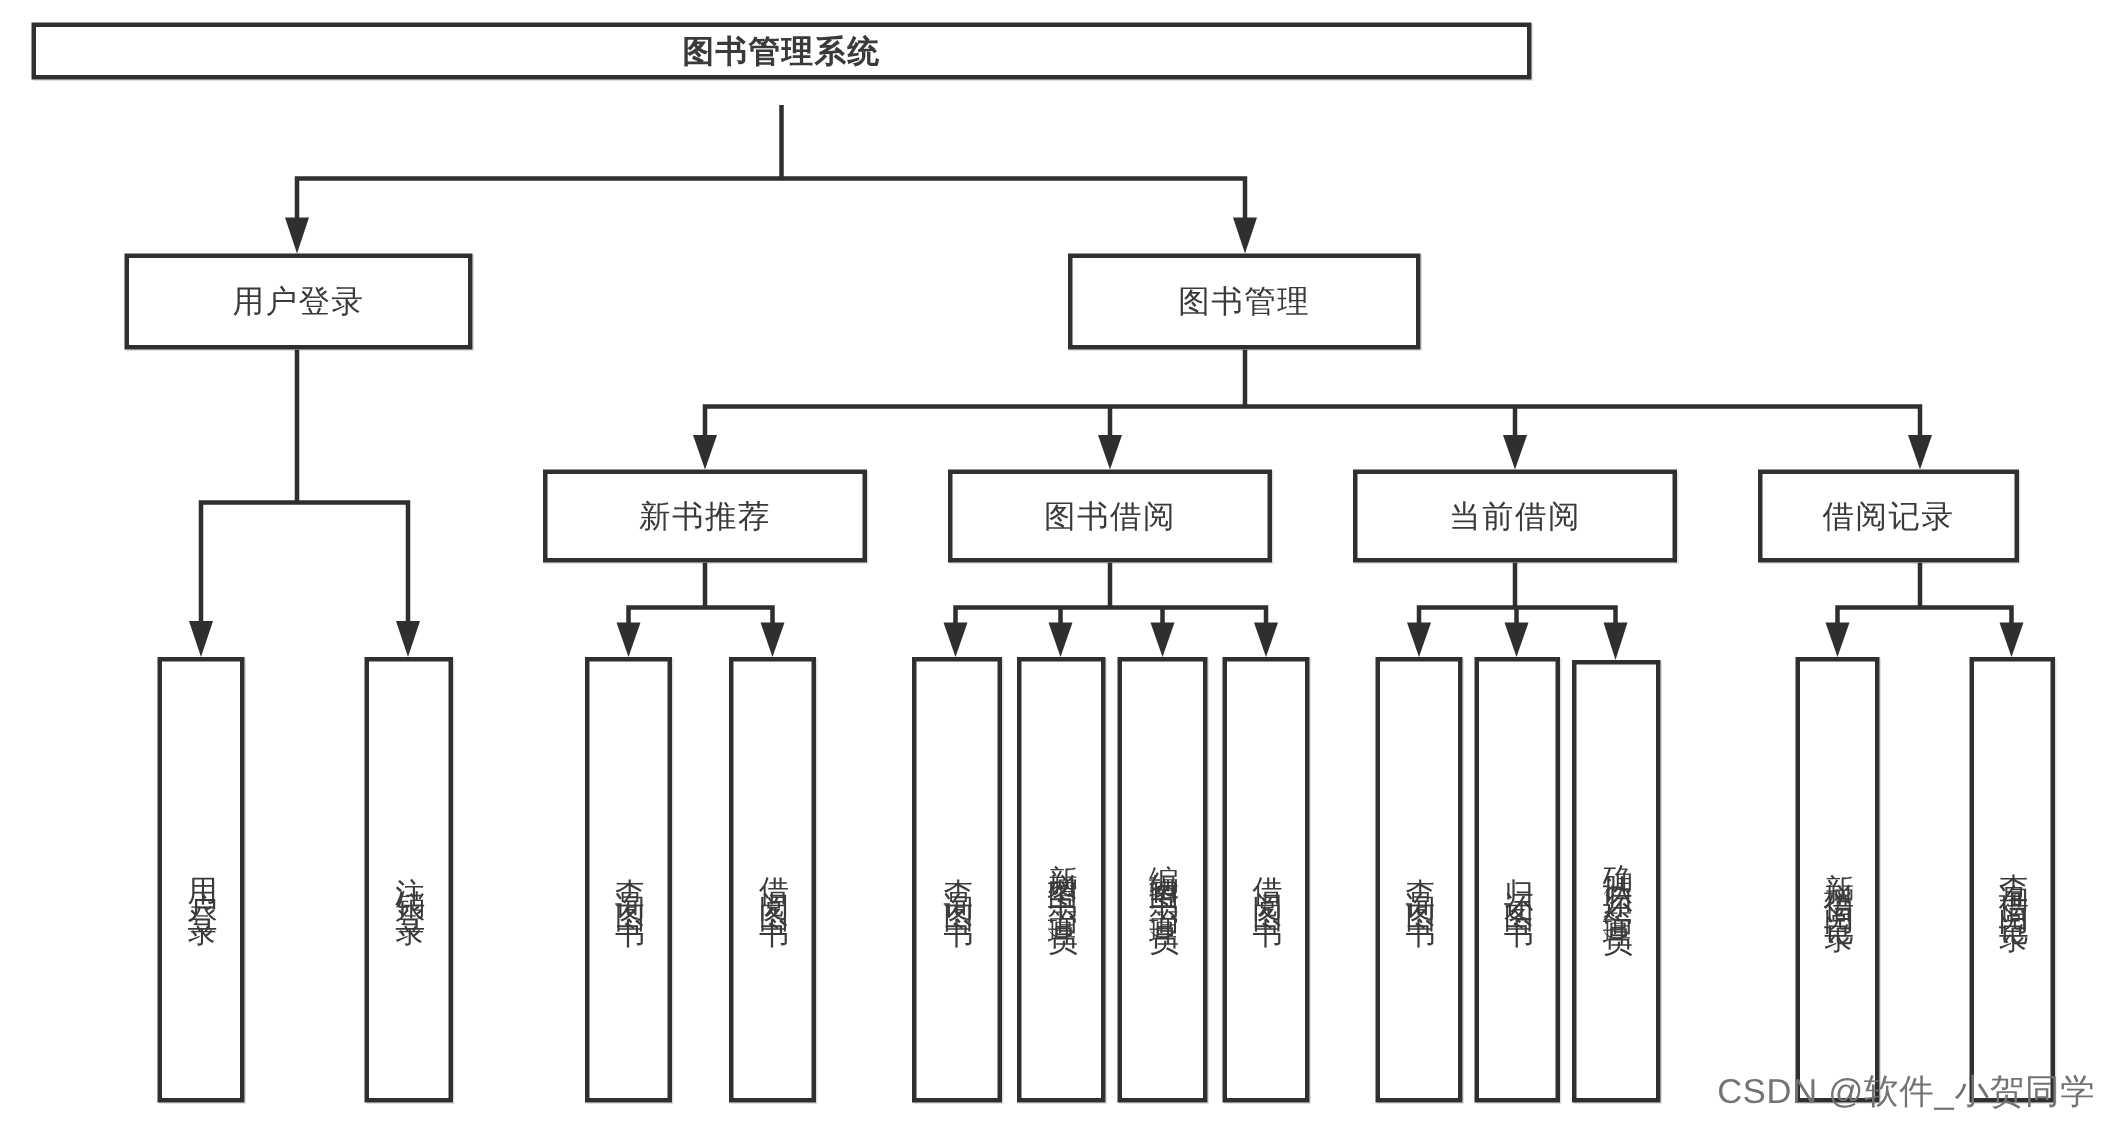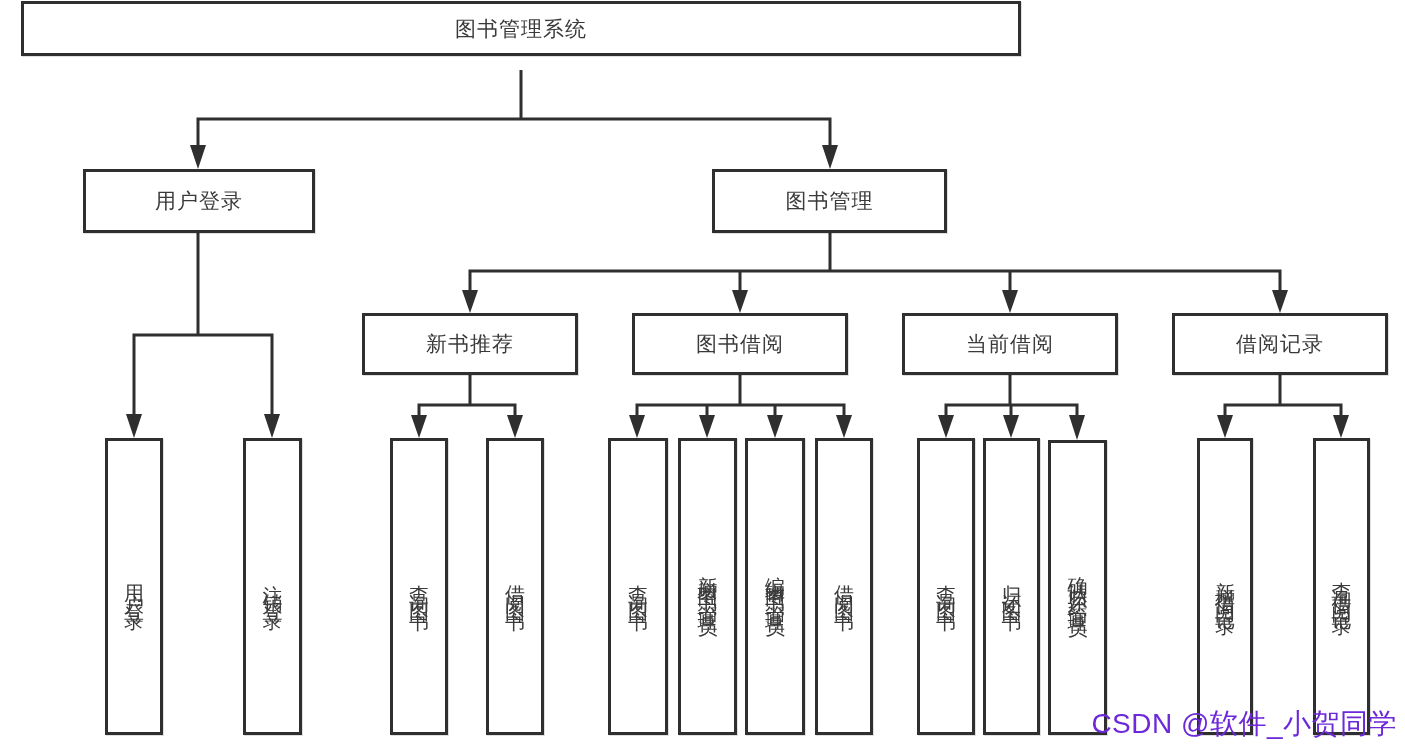--- a/index.html
+++ b/index.html
@@ -13,22 +13,22 @@
     border:3px solid #2f2f2f; color:#3a3a3a;
     display:flex; align-items:center; justify-content:center;
     box-shadow:1px 1px 0 rgba(0,0,0,0.12);
   }
   .hlabel { font-size:21px; letter-spacing:1px; white-space:nowrap; }
   .leaf .vtext {
     writing-mode:vertical-rl; text-orientation:mixed;
     font-size:20px; line-height:1.05; letter-spacing:9px; white-space:nowrap;
   }
   .watermark {
-    position:absolute; right:8px; bottom:4px; font-size:28px;
-    color:#6d28d9; letter-spacing:0.5px; white-space:nowrap;
+    position:absolute; right:8px; bottom:4px; font-size:23px;
+    color:#737373; letter-spacing:0.5px; white-space:nowrap;
   }
 </style>
 </head>
 <body>
 
 <div class="stage">
 
   <svg class="connectors" viewBox="0 0 1405 747" xmlns="http://www.w3.org/2000/svg">
     <g stroke="#2f2f2f" stroke-width="3" fill="none">
 
@@ -69,41 +69,41 @@
 
       <polygon points="938,415 954,415 946,438"></polygon>
       <polygon points="1003,415 1019,415 1011,438"></polygon>
       <polygon points="1069,415 1085,415 1077,440"></polygon>
 
       <polygon points="1217,415 1233,415 1225,438"></polygon>
       <polygon points="1333,415 1349,415 1341,438"></polygon>
     </g>
   </svg>
 
-  <div class="box" style="left:21px; top:1px; width:1000px; height:55px;">
+  <div class="box" style="left:21px; top:15px; width:1000px; height:38px;font-weight:bold;">
     <span class="hlabel">图书管理系统</span>
   </div>
 
   <div class="box" style="left:83px; top:169px; width:232px; height:64px;">
     <span class="hlabel">用户登录</span>
   </div>
   <div class="box" style="left:362px; top:313px; width:216px; height:62px;">
     <span class="hlabel">新书推荐</span>
   </div>
 
   <div class="box" style="left:712px; top:169px; width:235px; height:64px;">
     <span class="hlabel">图书管理</span>
   </div>
   <div class="box" style="left:902px; top:313px; width:216px; height:62px;">
     <span class="hlabel">当前借阅</span>
   </div>
   <div class="box" style="left:632px; top:313px; width:216px; height:62px;">
     <span class="hlabel">图书借阅</span>
   </div>
-  <div class="box" style="left:1172px; top:313px; width:216px; height:62px;">
+  <div class="box" style="left:1172px; top:313px; width:174px; height:62px;">
     <span class="hlabel">借阅记录</span>
   </div>
 
   <div class="box leaf" style="left:105px; top:438px; width:58px; height:297px;">
     <span class="vtext">用户登录</span>
   </div>
   <div class="box leaf" style="left:243px; top:438px; width:59px; height:297px;">
     <span class="vtext">注销登录</span>
   </div>
 

